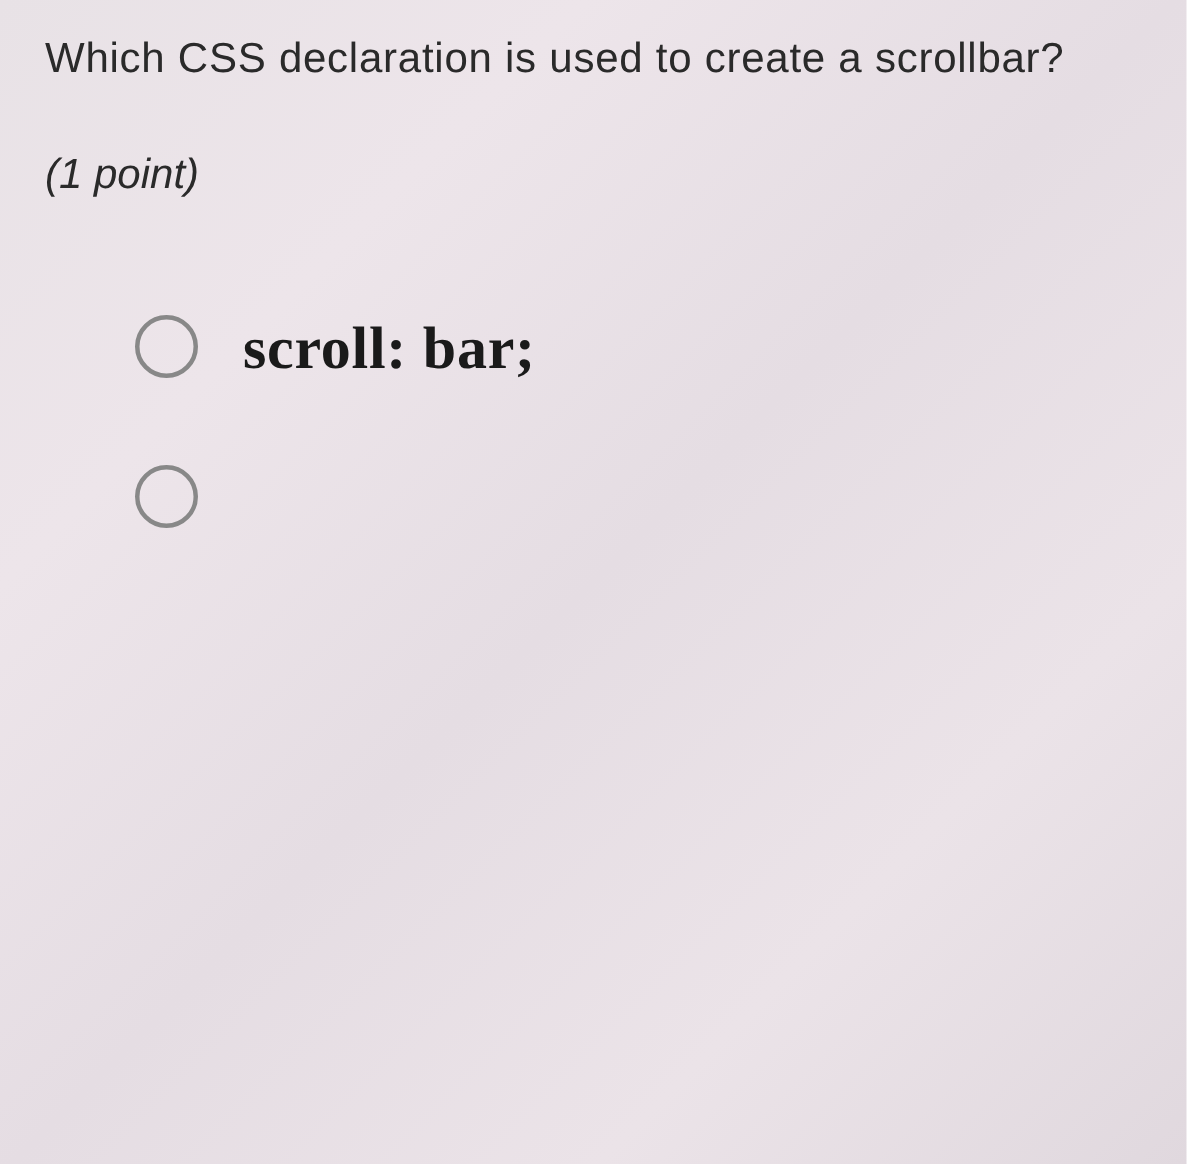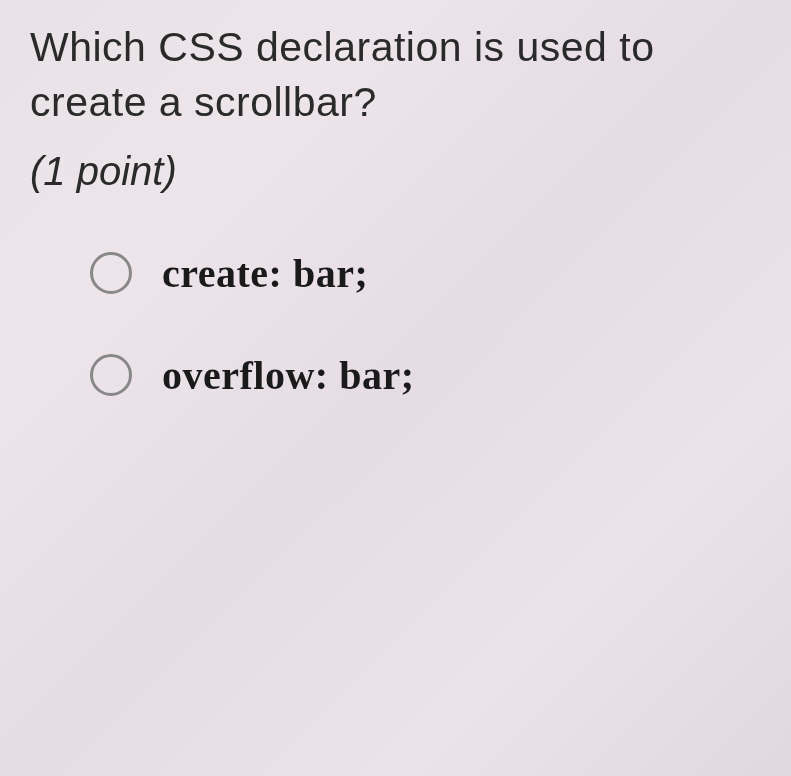--- a/index.html
+++ b/index.html
@@ -10,31 +10,31 @@
     body {
       width: 791px;
       height: 776px;
       background: linear-gradient(135deg, #e8e2e6 0%, #ede5ea 25%, #e5dde3 50%, #ebe3e8 75%, #e0d8de 100%);
       padding: 20px 30px;
       font-family: Arial, Helvetica, sans-serif;
       position: relative;
       overflow: hidden;
     }
     .question-text {
-      font-size: 41px;
+      font-size: 28px;
       color: #2a2a2a;
       line-height: 1.35;
       letter-spacing: 0.5px;
-      margin-bottom: 18px;
+      margin-bottom: 42px;
     }
     .points {
-      font-size: 40px;
+      font-size: 28px;
       font-style: italic;
       color: #2a2a2a;
-      margin-bottom: 56px;
+      margin-bottom: 76px;
     }
     .options {
       padding-left: 60px;
     }
     .option {
       display: flex;
       align-items: center;
       margin-bottom: 55px;
     }
     .radio-circle {
@@ -58,19 +58,18 @@
 </head>
 <body>
 
 <div class="question-text">Which CSS declaration is used to create a scrollbar?</div>
 
 <div class="points">(1 point)</div>
 
 <div class="options">
   <div class="option">
     <div class="radio-circle"></div>
-    <span class="option-label">create: bar;</span>
+    <span class="option-label">scroll: bar;</span>
   </div>
   <div class="option">
     <div class="radio-circle"></div>
-    <span class="option-label">overflow: bar;</span>
   </div>
 </div>
 
 </body></html>

